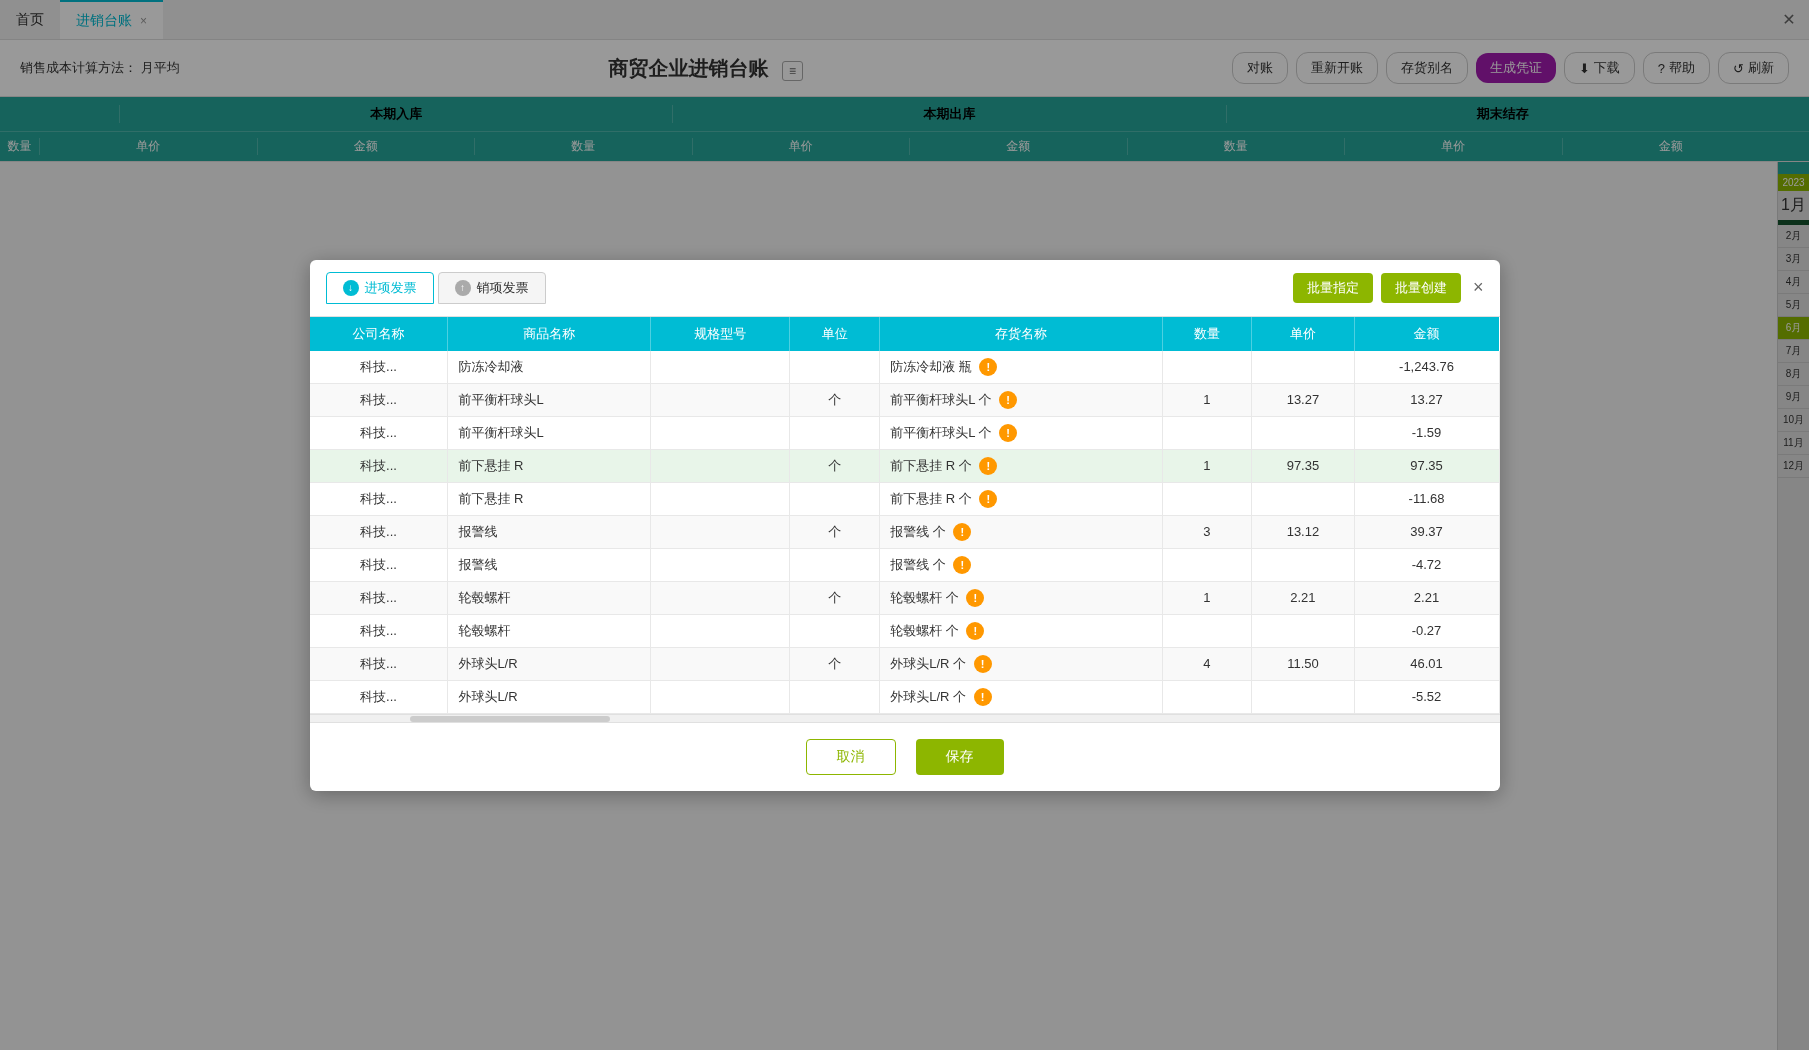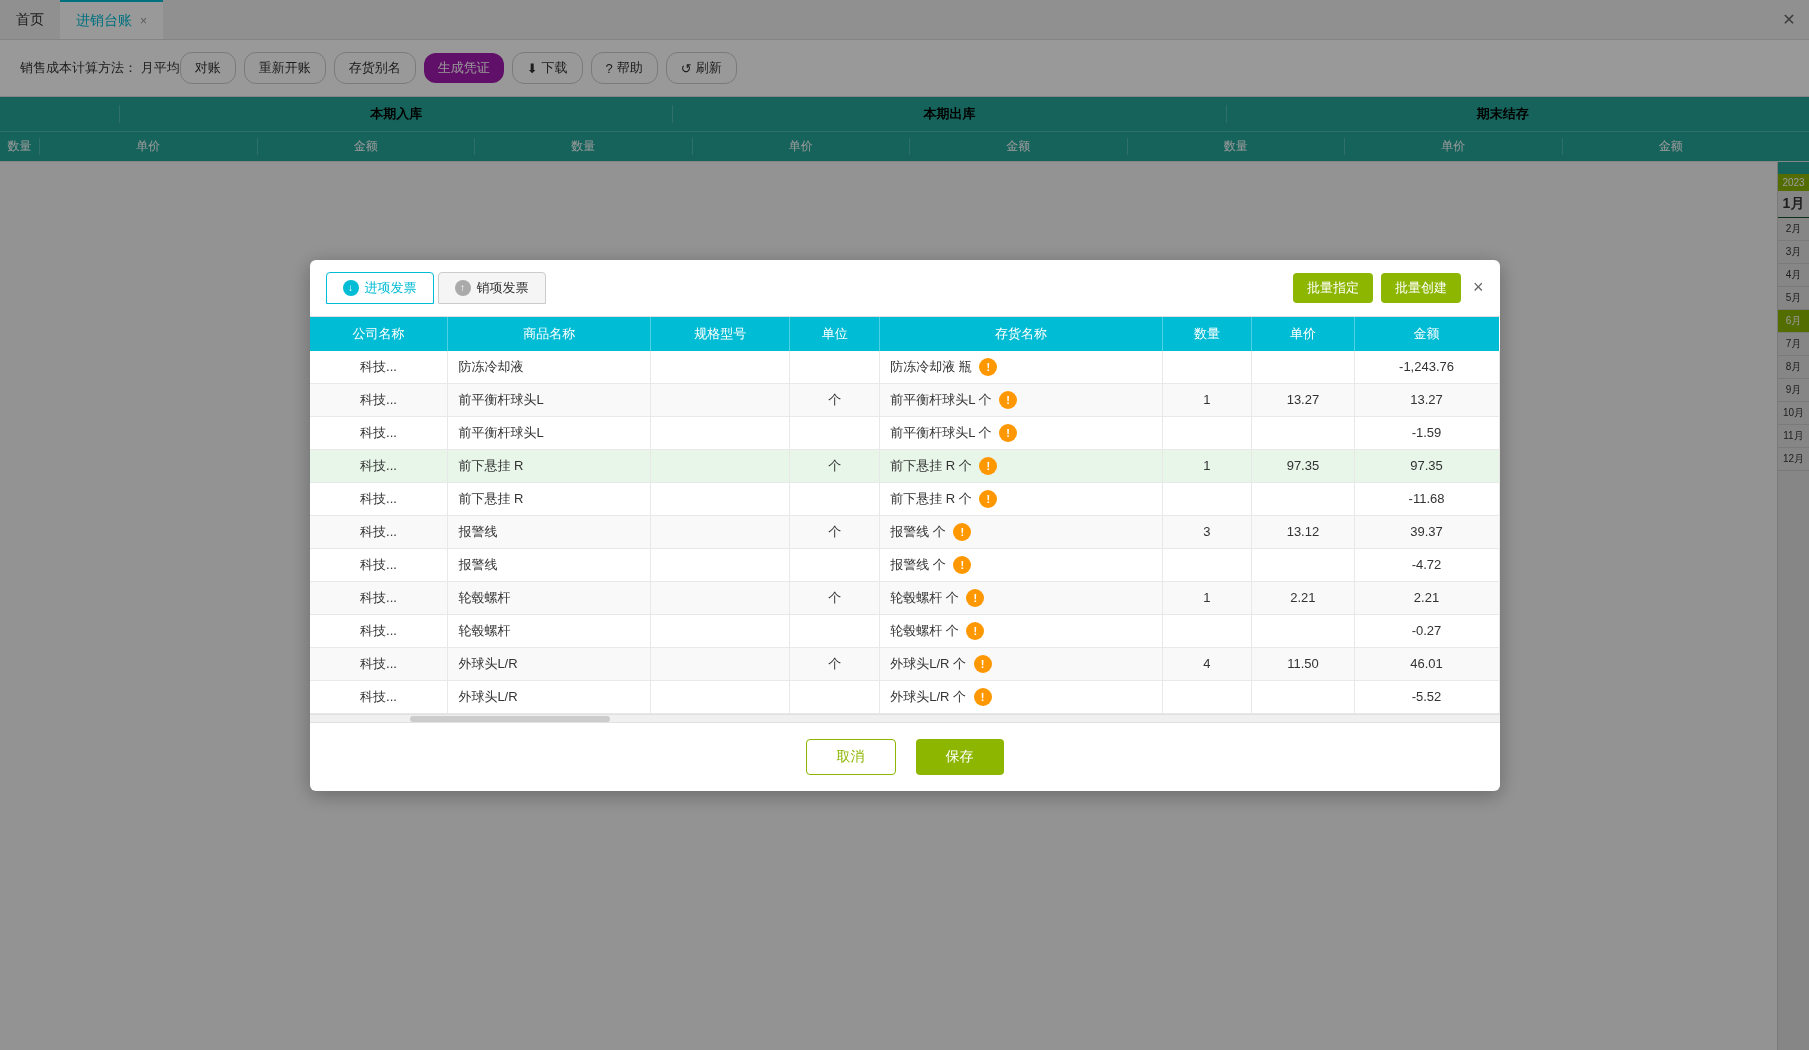--- a/index.html
+++ b/index.html
@@ -76,20 +76,24 @@
     <span>✕</span>
   </div>
 </div>
 
 <div class="main-area">
 
   <div class="header-bar">
     <div class="cost-method">
       <span>销售成本计算方法：</span>
       <span>月平均</span>
+    </div>
+    <div class="page-title">
+      <span>商贸企业进销台账</span>
+      <span class="title-icon">≡</span>
     </div>
     <div class="header-buttons">
       <button class="btn">对账</button>
       <button class="btn">重新开账</button>
       <button class="btn">存货别名</button>
       <button class="btn btn-primary">生成凭证</button>
       <button class="btn btn-icon">
         <span>⬇</span>
         <span>下载</span>
       </button>
@@ -123,21 +127,21 @@
     <div style="flex:1; text-align:center; font-size:12px;">金额</div>
     <div style="width:30px;"></div>
   </div>
 
   <div style="flex:1; background:#f0f0f0; position:relative; display:flex;">
     <div style="flex:1; background:#f5f5f5;"></div>
 
     <div style="width:32px; background:#e0e0e0; display:flex; flex-direction:column; border-left:1px solid #ccc;">
       <div style="background:#26a69a; color:white; font-size:11px; text-align:center; padding:6px 2px; writing-mode:vertical-rl;">月份</div>
       <div style="background:#8db600; color:white; font-size:10px; text-align:center; padding:3px 1px;">2023</div>
-      <div style="font-size:14px; text-align:center; padding:4px 1px; border-bottom:1px solid #14532d; cursor:pointer; color:#333;font-weight:bold;">1月</div>
+      <div style="font-size:16px; text-align:center; padding:4px 1px; border-bottom:5px solid #14532d; cursor:pointer; color:#333;">1月</div>
       <div style="font-size:10px; text-align:center; padding:4px 1px; border-bottom:1px solid #ccc; cursor:pointer; color:#333;">2月</div>
       <div style="font-size:10px; text-align:center; padding:4px 1px; border-bottom:1px solid #ccc; cursor:pointer; color:#333;">3月</div>
       <div style="font-size:10px; text-align:center; padding:4px 1px; border-bottom:1px solid #ccc; cursor:pointer; color:#333;">4月</div>
       <div style="font-size:10px; text-align:center; padding:4px 1px; border-bottom:1px solid #ccc; cursor:pointer; color:#333;">5月</div>
       <div style="font-size:10px; text-align:center; padding:4px 1px; border-bottom:1px solid #ccc; cursor:pointer; background:#8db600; color:white;">6月</div>
       <div style="font-size:10px; text-align:center; padding:4px 1px; border-bottom:1px solid #ccc; cursor:pointer; color:#333;">7月</div>
       <div style="font-size:10px; text-align:center; padding:4px 1px; border-bottom:1px solid #ccc; cursor:pointer; color:#333;">8月</div>
       <div style="font-size:10px; text-align:center; padding:4px 1px; border-bottom:1px solid #ccc; cursor:pointer; color:#333;">9月</div>
       <div style="font-size:10px; text-align:center; padding:4px 1px; border-bottom:1px solid #ccc; cursor:pointer; color:#333;">10月</div>
       <div style="font-size:10px; text-align:center; padding:4px 1px; border-bottom:1px solid #ccc; cursor:pointer; color:#333;">11月</div>

